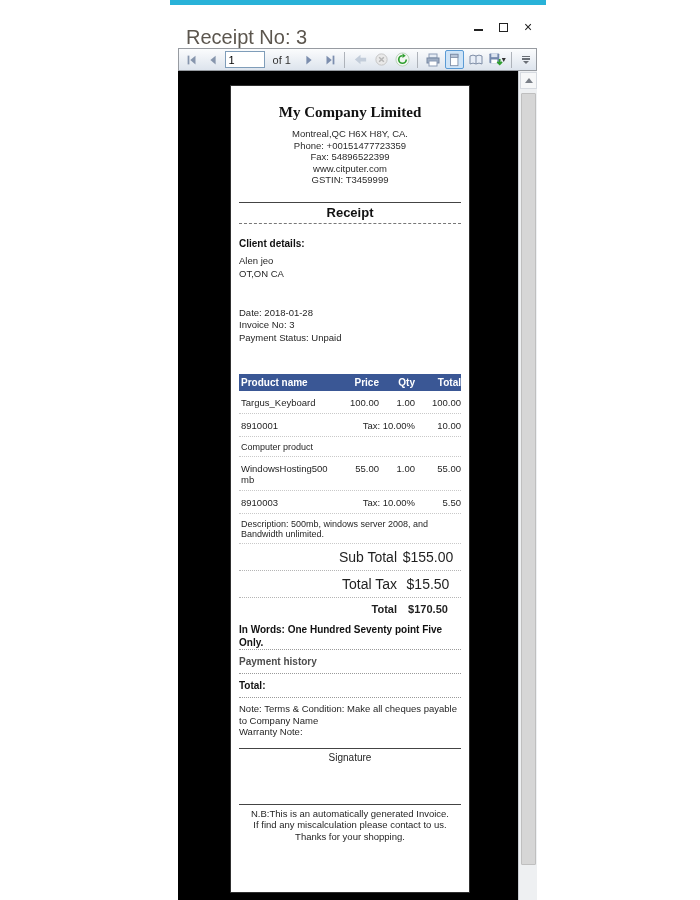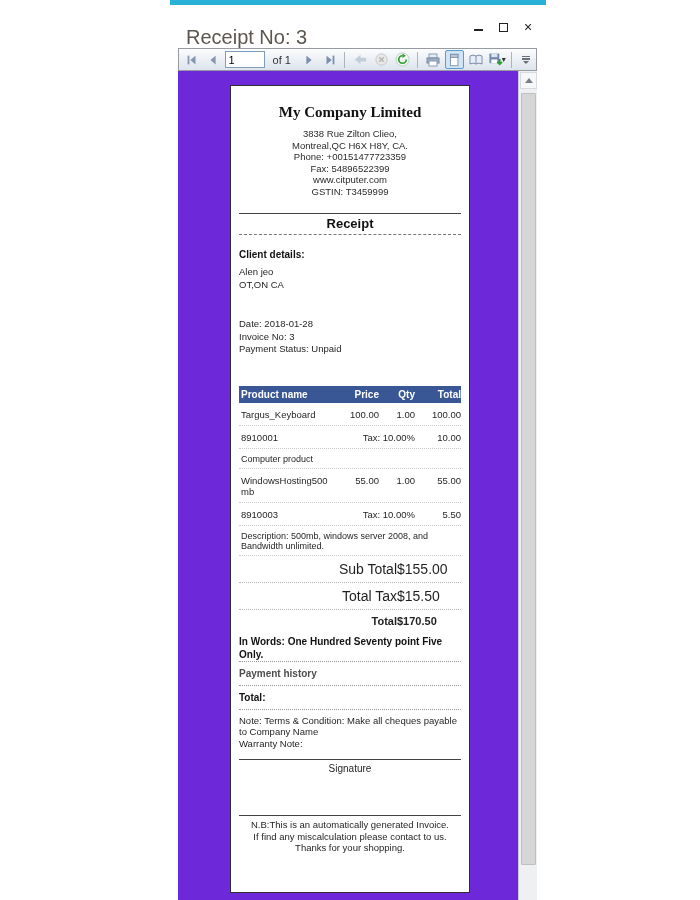--- a/index.html
+++ b/index.html
@@ -27,21 +27,21 @@
   .page-input { width:40px; height:17px; border:1px solid #7f9db9; font-size:11px; padding:0 3px;
     font-family:"Liberation Sans","DejaVu Sans",sans-serif; }
   .of-label { font-size:11px; color:#333; padding:0 6px; white-space:nowrap; }
   .caret { font-size:8px; color:#333; margin-left:-1px; }
   .tb-spring { flex:1; }
   .overflow-btn { width:14px; height:19px; display:flex; flex-direction:column; align-items:center; justify-content:center; gap:1px; }
   .ov-bar { width:8px; height:1.5px; background:#6a6f76; }
   .ov-caret { width:0; height:0; border-left:3px solid transparent; border-right:3px solid transparent; border-top:3px solid #6a6f76; }
 
   
-  .report-area { position:absolute; left:8px; top:71px; width:340px; height:829px; background:#6d28d9; overflow:hidden; }
+  .report-area { position:absolute; left:8px; top:71px; width:340px; height:829px; background:#000000; overflow:hidden; }
   .scrollbar { position:absolute; left:348px; top:71px; width:19px; height:829px; background:#eef0f2; border-left:1px solid #c9cdd2; }
   .sb-up { position:absolute; left:1px; top:1px; width:17px; height:17px; background:#f6f7f8; border:1px solid #d6dae0;
     display:flex; align-items:center; justify-content:center; }
   .sb-up-arrow { width:0; height:0; border-left:4px solid transparent; border-right:4px solid transparent; border-bottom:5px solid #7a7f87; }
   .sb-thumb { position:absolute; left:2px; top:22px; width:15px; height:772px; background:#d6d6d6; border:1px solid #bfbfbf; border-radius:1px; }
 
   
   .page { position:absolute; left:52px; top:14px; width:240px; height:808px; background:#fff;
     border:1px solid #2f2f2f; color:#1f1f1f; padding:0 8px; overflow:hidden; }
   .company-name { margin-top:18px; text-align:center; font-family:"Liberation Serif","DejaVu Serif",serif;
@@ -64,21 +64,21 @@
   .th.th0 { text-align:left; }
   .trow { display:grid; border-bottom:1px dotted #c9c9c9; }
   .trow.item { grid-template-columns:96px 46px 36px 46px; }
   .trow.tax { grid-template-columns:96px 82px 46px; }
   .trow.category, .trow.description { grid-template-columns:1fr; }
   .td { padding:6px 2px 5px; text-align:right; }
   .td.c-name { text-align:left; word-break:break-all; }
   .td.c-full { text-align:left; font-size:9px; padding:5px 2px 4px; }
   .total-row { display:grid; grid-template-columns:1fr 62px; border-bottom:1px dotted #b5b5b5; padding:5px 2px; font-size:14px; }
   .total-row .tl { text-align:right; }
-  .total-row .tv { text-align:left; }
+  .total-row .tv { text-align:center; }
   .total-row.grand { border-bottom:none; font-weight:bold; font-size:11px; }
   .in-words { margin-top:3px; font-weight:bold; font-size:10px; line-height:13px; color:#111; }
   .ph-heading { font-weight:bold; font-size:10px; color:#4d4d4d; padding:6px 0; }
   .ph-total { font-weight:bold; font-size:10px; color:#111; padding:6px 0; }
   .note-block { padding:5px 0 8px; font-size:9.5px; line-height:11.5px; }
   .note-block .body-line { white-space:normal; }
   .signature-label { text-align:center; font-size:10px; padding:3px 0; }
   .sig-space { height:36px; }
   .footer-lines { margin-top:3px; text-align:center; font-size:9.5px; line-height:11.5px; }
   svg { display:block; }
@@ -183,21 +183,20 @@
       <span class="ov-bar"></span>
       <span class="ov-bar"></span>
       <span class="ov-caret"></span>
     </div>
   </div>
 
   <div class="report-area">
     <div class="page">
       <div class="company-name">My Company Limited</div>
       <div class="address">
-          <div class="addr-line">3838 Rue Zilton Clieo,</div>
           <div class="addr-line">Montreal,QC H6X H8Y, CA.</div>
           <div class="addr-line">Phone: +00151477723359</div>
           <div class="addr-line">Fax: 54896522399</div>
           <div class="addr-line">www.citputer.com</div>
           <div class="addr-line">GSTIN: T3459999</div>
         </div>
 
       <div class="solid-sep mt"></div>
       <div class="doc-title">Receipt</div>
       <div class="dashed-sep"></div>

